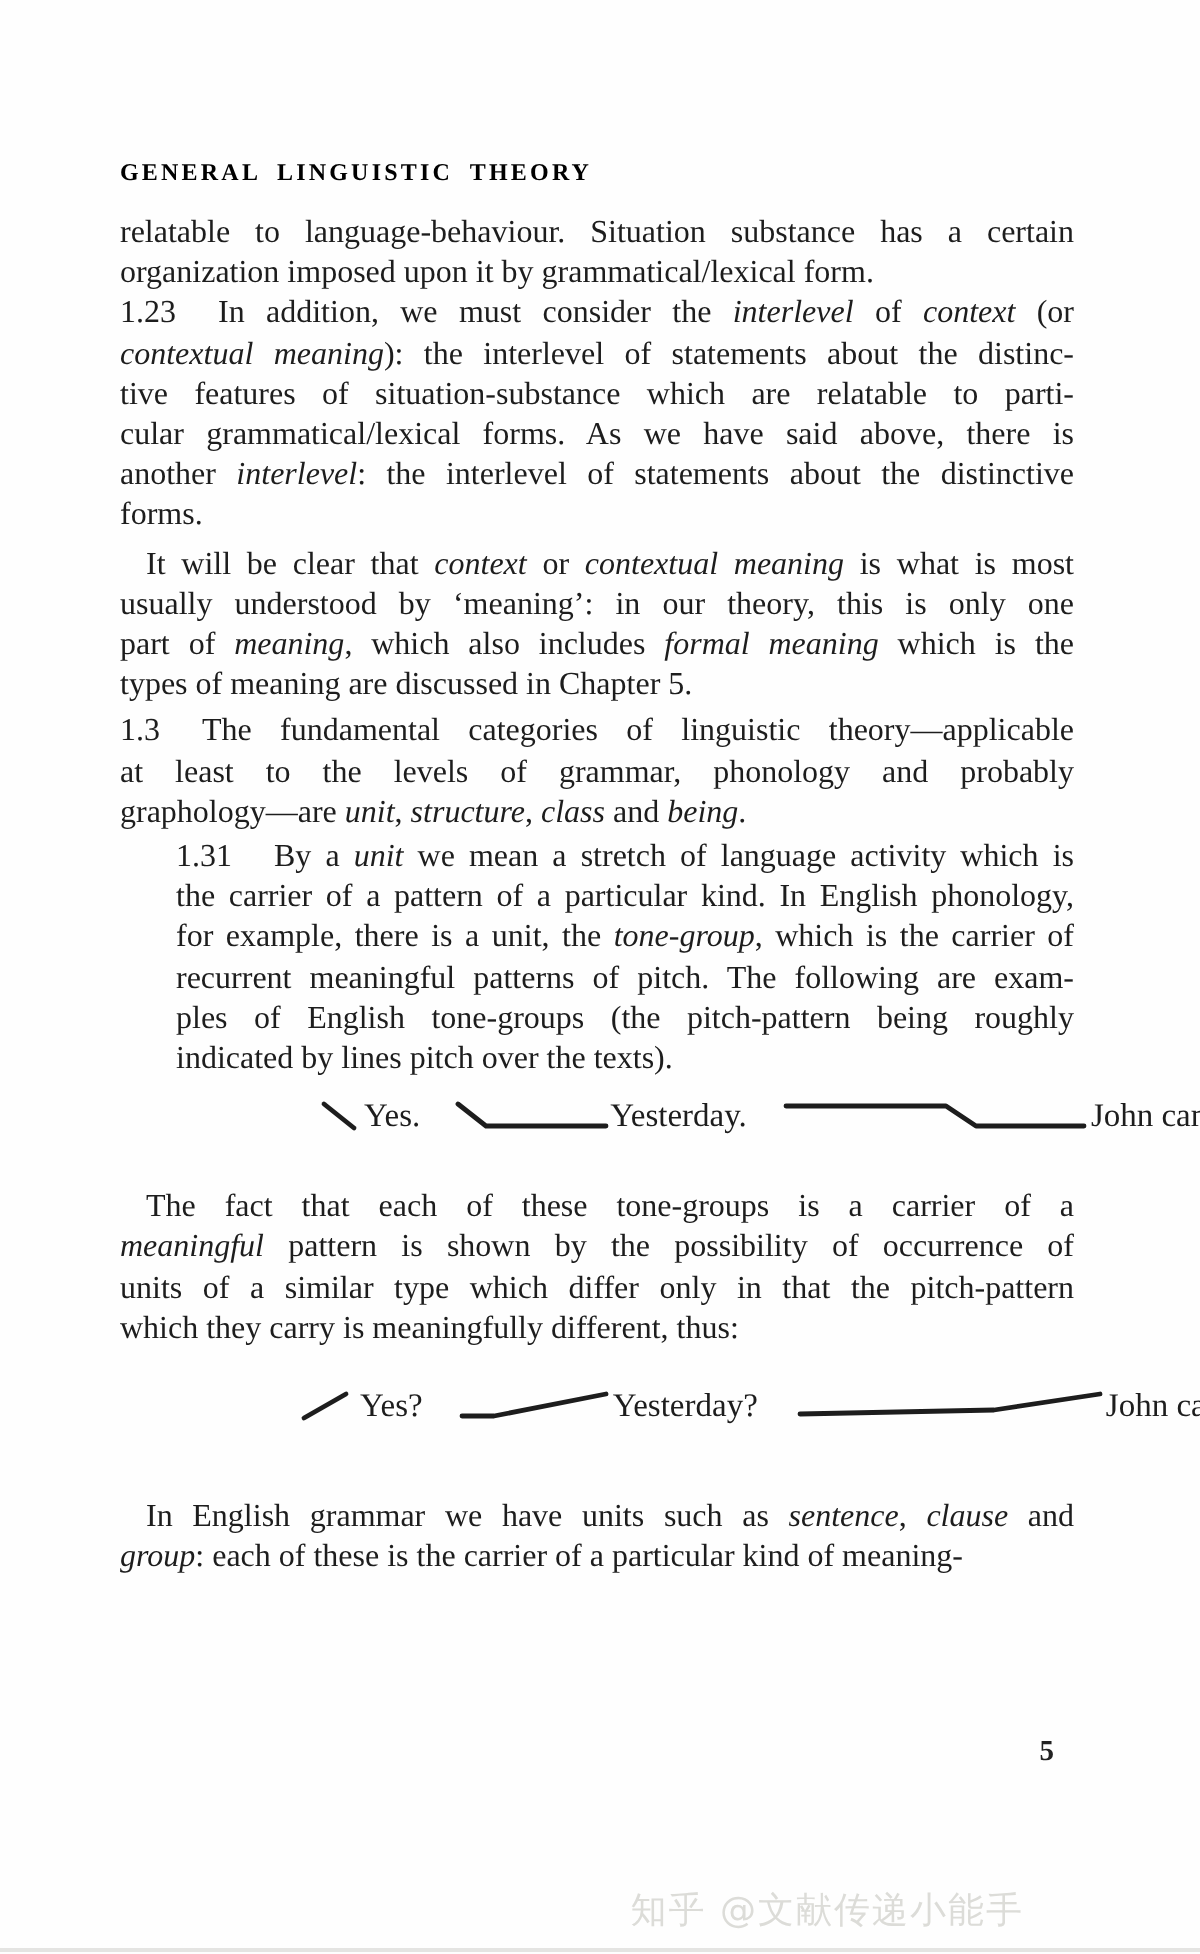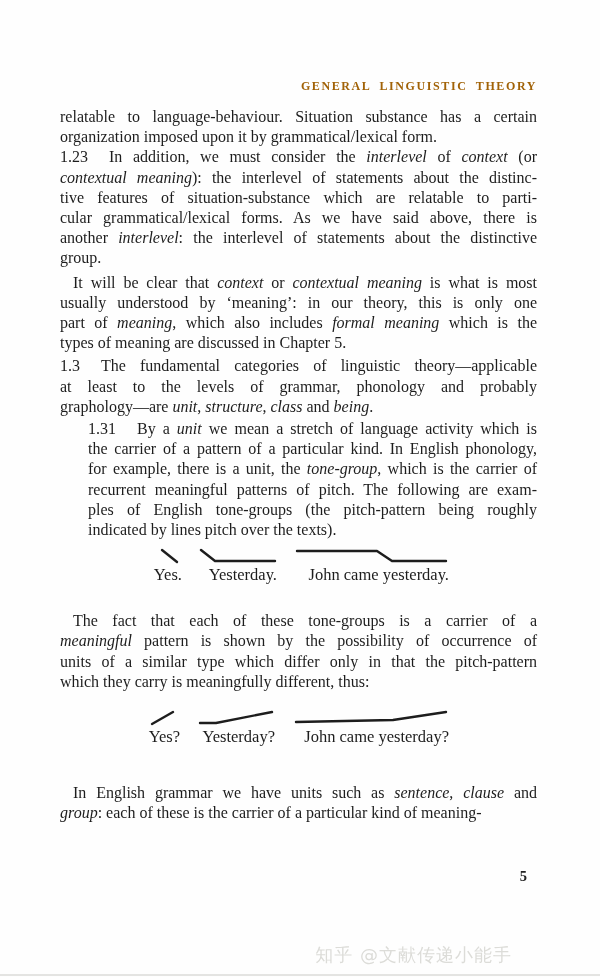--- a/index.html
+++ b/index.html
@@ -13,23 +13,23 @@
   .page{
     position:relative;
     width:600px;height:977px;
     background:var(--page-bg);
     overflow:hidden;
     font-family:"Liberation Serif","DejaVu Serif",serif;
     color:var(--ink);
   }
   .running-header{
     position:absolute;top:79px;left:60px;width:477px;
-    text-align:right;
+    text-align:left;
     font-size:12px;font-weight:bold;letter-spacing:1.6px;
-    color:#a16207;
+    color:#000000;
     word-spacing:4px;
   }
   .page-body{
     position:absolute;top:107px;left:60px;width:477px;
     font-size:16px;line-height:20.2px;
   }
   .para{margin:0;}
   .line{
     text-align:justify;
     text-align-last:justify;
@@ -41,21 +41,21 @@
   .secnum{display:inline-block;margin-right:21px;font-style:normal;}
   
   .para-context-meaning{margin-top:4px;}
   .para-1-3{margin-top:3px;}
   .para-1-31{margin-top:2px;margin-left:28px;}
   .tone-groups-statements{margin-top:8px;padding-left:92px;}
   .para-meaningful{margin-top:26px;}
   .tone-groups-questions{margin-top:18px;padding-left:86px;}
   .para-grammar-units{margin-top:36px;}
   .tg-row{display:flex;align-items:flex-end;gap:17px;}
-  .tg-item{display:flex;flex-direction:column;align-items:flex-end;}
+  .tg-item{display:flex;flex-direction:row;align-items:center;}
   .tg-item svg{display:block;margin-bottom:1px;}
   .tg-word{font-size:16.5px;line-height:20px;color:var(--ink);white-space:nowrap;}
   .page-number{
     position:absolute;top:868px;right:73px;
     font-size:14.5px;font-weight:bold;color:#222;
   }
   .watermark{
     position:absolute;top:943px;right:88px;
     font-family:"DejaVu Sans","Liberation Sans",sans-serif;
     font-size:18px;letter-spacing:1px;
@@ -76,21 +76,21 @@
       <div class="para para-continued">
         <div class="line"><span>relatable to language-behaviour. Situation substance has a certain</span></div>
         <div class="line last"><span>organization imposed upon it by grammatical/lexical form.</span></div>
       </div>
       <div class="para para-1-23">
         <div class="line"><span class="secnum">1.23</span><span>In addition, we must consider the </span><span class="it">interlevel</span><span> of </span><span class="it">context</span><span> (or</span></div>
         <div class="line"><span class="it">contextual meaning</span><span>): the interlevel of statements about the distinc-</span></div>
         <div class="line"><span>tive features of situation-substance which are relatable to parti-</span></div>
         <div class="line"><span>cular grammatical/lexical forms. As we have said above, there is</span></div>
         <div class="line"><span>another </span><span class="it">interlevel</span><span>: the interlevel of statements about the distinctive</span></div>
-        <div class="line last"><span>group.</span></div>
+        <div class="line last"><span>forms.</span></div>
       </div>
       <div class="para para-context-meaning">
         <div class="line indent"><span>It will be clear that </span><span class="it">context</span><span> or </span><span class="it">contextual meaning</span><span> is what is most</span></div>
         <div class="line"><span>usually understood by ‘meaning’: in our theory, this is only one</span></div>
         <div class="line"><span>part of </span><span class="it">meaning</span><span>, which also includes </span><span class="it">formal meaning</span><span> which is the</span></div>
         <div class="line last"><span>types of meaning are discussed in Chapter 5.</span></div>
       </div>
       <div class="para para-1-3">
         <div class="line"><span class="secnum">1.3</span><span>The fundamental categories of linguistic theory—applicable</span></div>
         <div class="line"><span>at least to the levels of grammar, phonology and probably</span></div>

